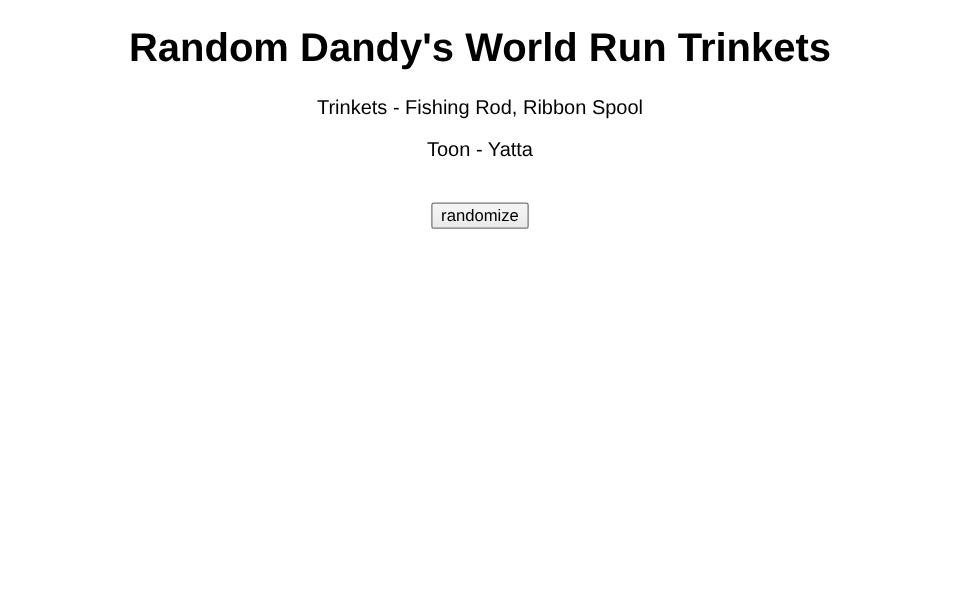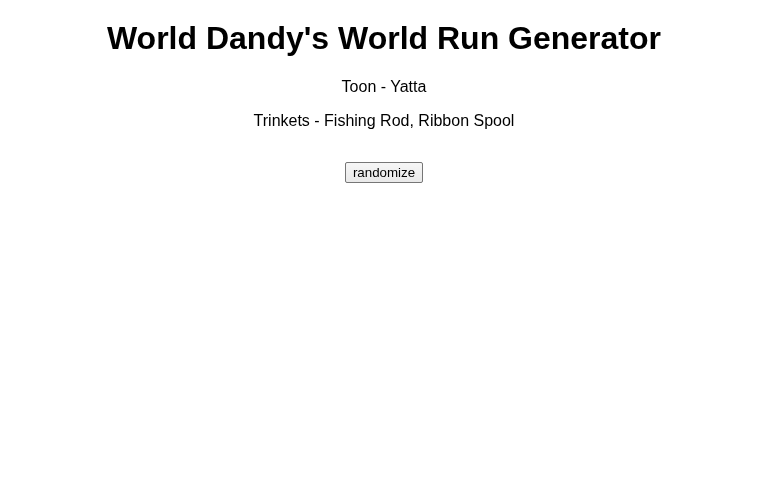--- a/index.html
+++ b/index.html
@@ -71,23 +71,23 @@
     text-align: center;
     cursor: default;
     box-sizing: border-box;
   }
 </style>
 </head>
 <body>
 
 <div class="page">
 
-  <h1 class="page-title">World Dandy's World Run Generator</h1>
+  <h1 class="page-title">Random Dandy's World Run Trinkets</h1>
+
+  <p class="result-line">Trinkets - Fishing Rod, Ribbon Spool</p>
 
   <p class="result-line">Toon - Yatta</p>
-
-  <p class="result-line">Trinkets - Fishing Rod, Ribbon Spool</p>
 
   <div class="button-row">
     <button class="randomize-button" type="button">randomize</button>
   </div>
 
 </div>
 
 </body></html>

